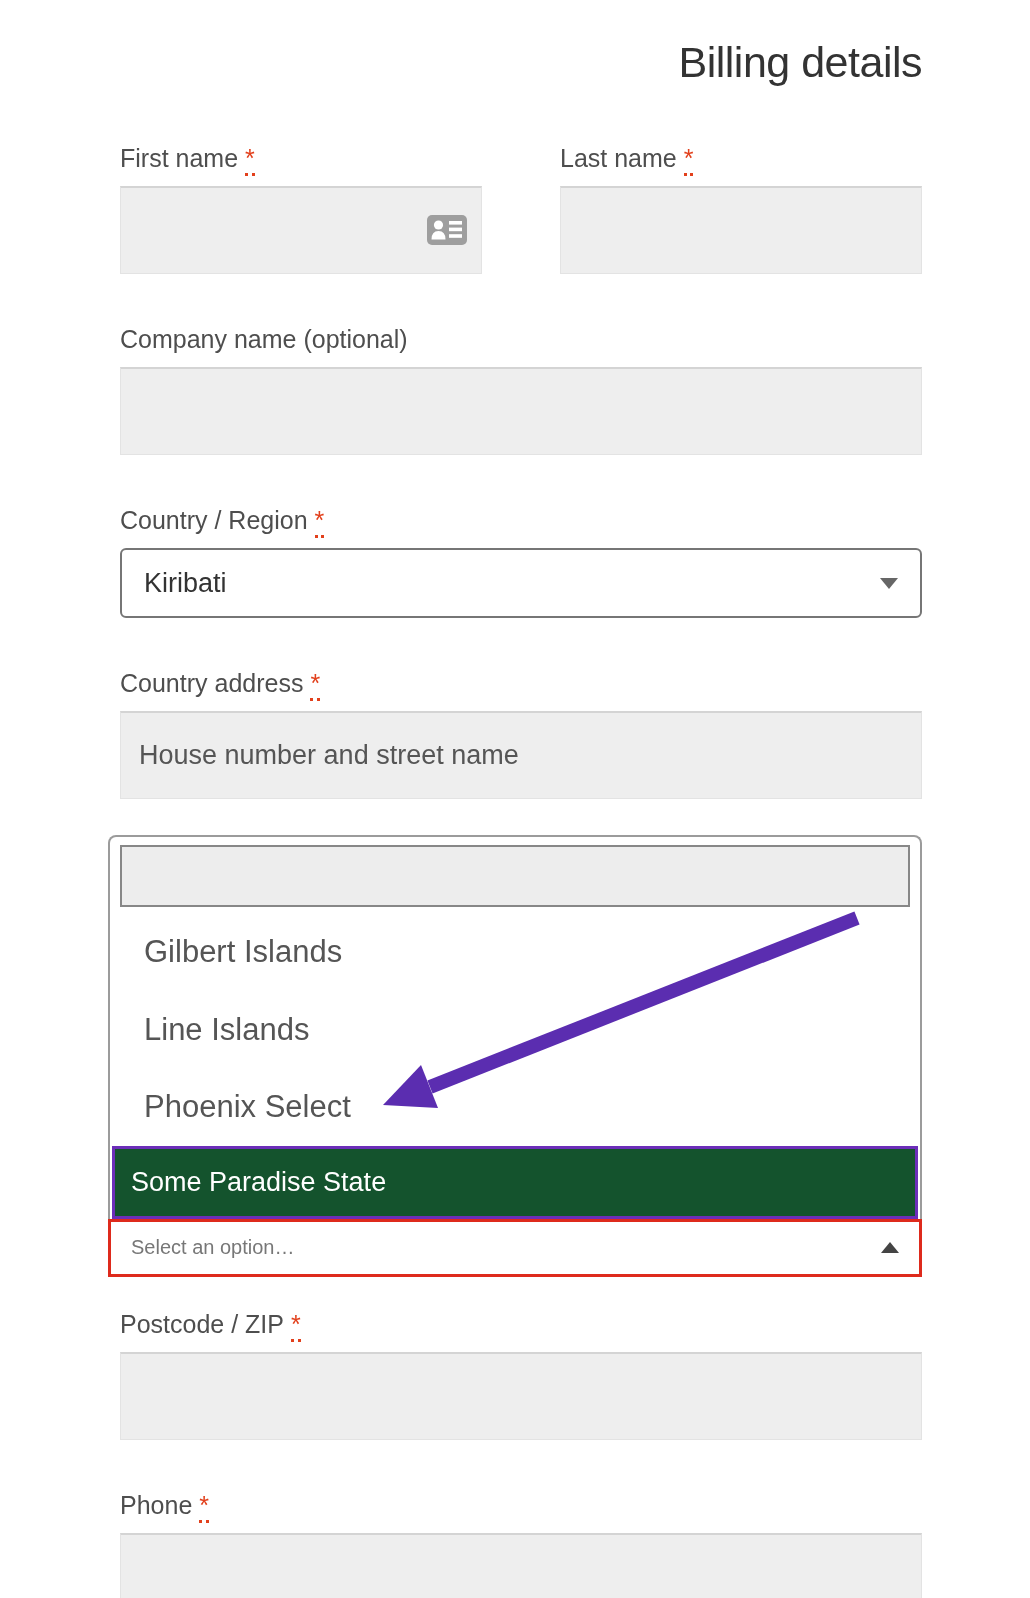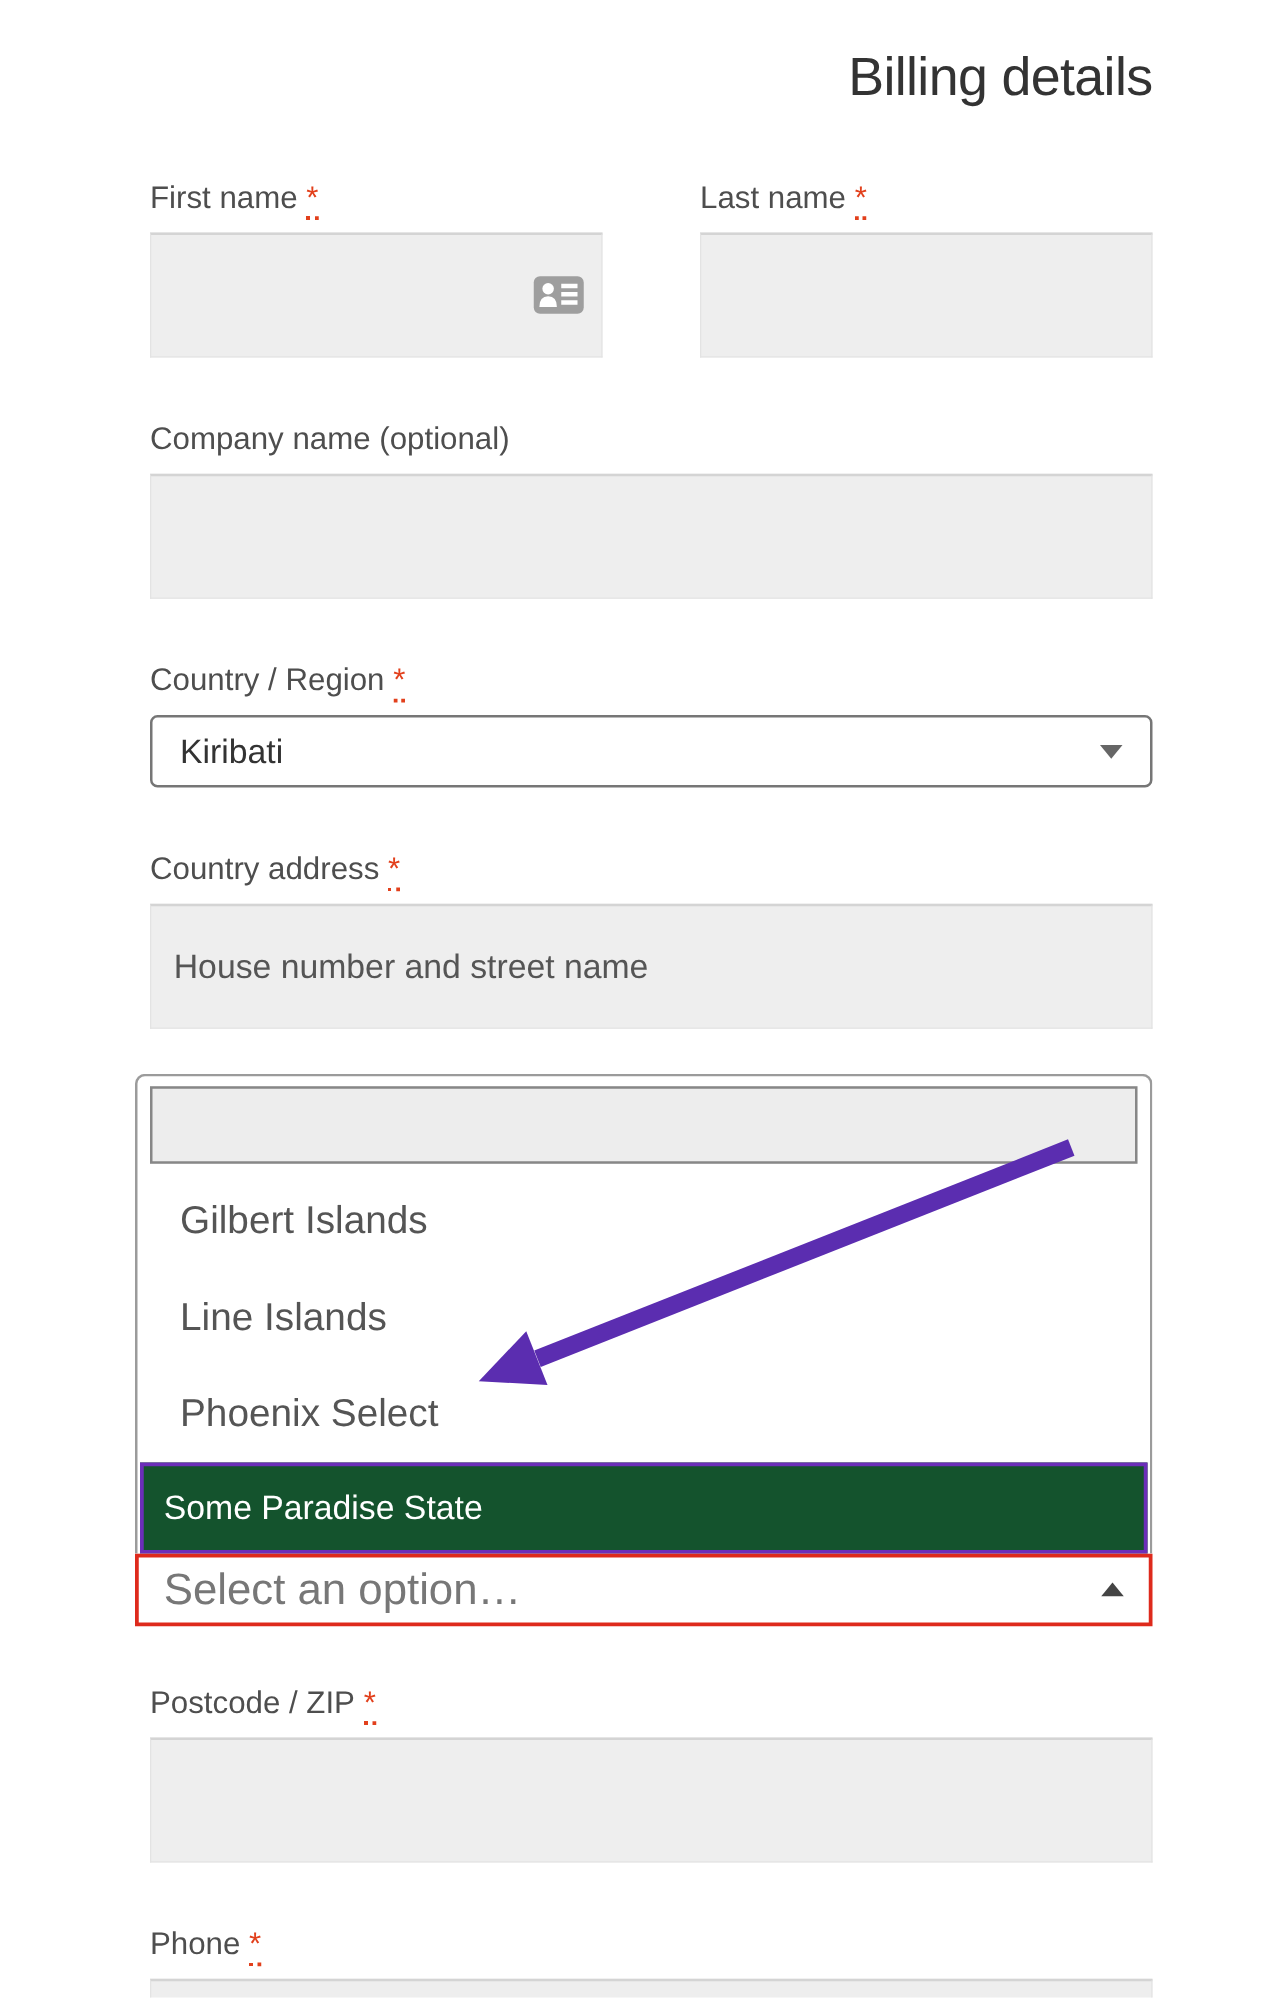--- a/index.html
+++ b/index.html
@@ -25,36 +25,36 @@
     display: block; font-size: 25px; color: #4e4e4e;
     margin-bottom: 13px; line-height: 1.2;
   }
   abbr.required {
     color: #e2401c; text-decoration: none;
     border-bottom: 3px dotted #e2401c; margin-left: 7px;
     padding-bottom: 1px; cursor: help;
   }
 
   .text-input {
-    display: block; width: 100%; height: 100px;
+    display: block; width: 100%; height: 88px;
     background: #eeeeee;
     border: 1px solid #e3e3e3; border-top: 2px solid #d4d4d4;
     font-size: 27px; color: #555; padding: 0 18px;
     font-family: inherit; outline: none;
   }
   .text-input::placeholder { color: #555; opacity: 1; }
 
   .input-wrap { position: relative; }
   .autofill-icon {
     position: absolute; right: 14px; top: 50%; margin-top: -16px;
     width: 42px; height: 32px; cursor: pointer;
   }
 
   .select-box {
-    height: 58px; background: #fff;
+    height: 70px; background: #fff;
     border: 2px solid #767676; border-radius: 6px;
     display: flex; align-items: center; justify-content: space-between;
     padding: 0 22px; font-size: 27px; color: #333; cursor: pointer;
   }
   .caret-down {
     width: 0; height: 0;
     border-left: 9px solid transparent; border-right: 9px solid transparent;
     border-top: 11px solid #666;
   }
   .caret-up {
@@ -85,22 +85,22 @@
     background: #14532d; color: #fff;
     border: 3px solid #6c2eb9;
     font-size: 27px; padding: 18px 16px; line-height: 1.15;
     cursor: pointer;
   }
 
   .select2-control {
     height: 58px; background: #fff;
     border: 3px solid #de2a1c;
     display: flex; align-items: center; justify-content: space-between;
-    padding: 0 20px; font-size: 35px; color: #777; cursor: pointer;
-    margin-bottom: 46px;
+    padding: 0 20px; font-size: 20px; color: #777; cursor: pointer;
+    margin-bottom: 32px;
   }
 
   .annotation-arrow {
     position: absolute; left: 360px; top: 888px;
     width: 520px; height: 240px;
     pointer-events: none; z-index: 10;
   }
 
   .phone-row { margin-bottom: 0; }
 </style>

